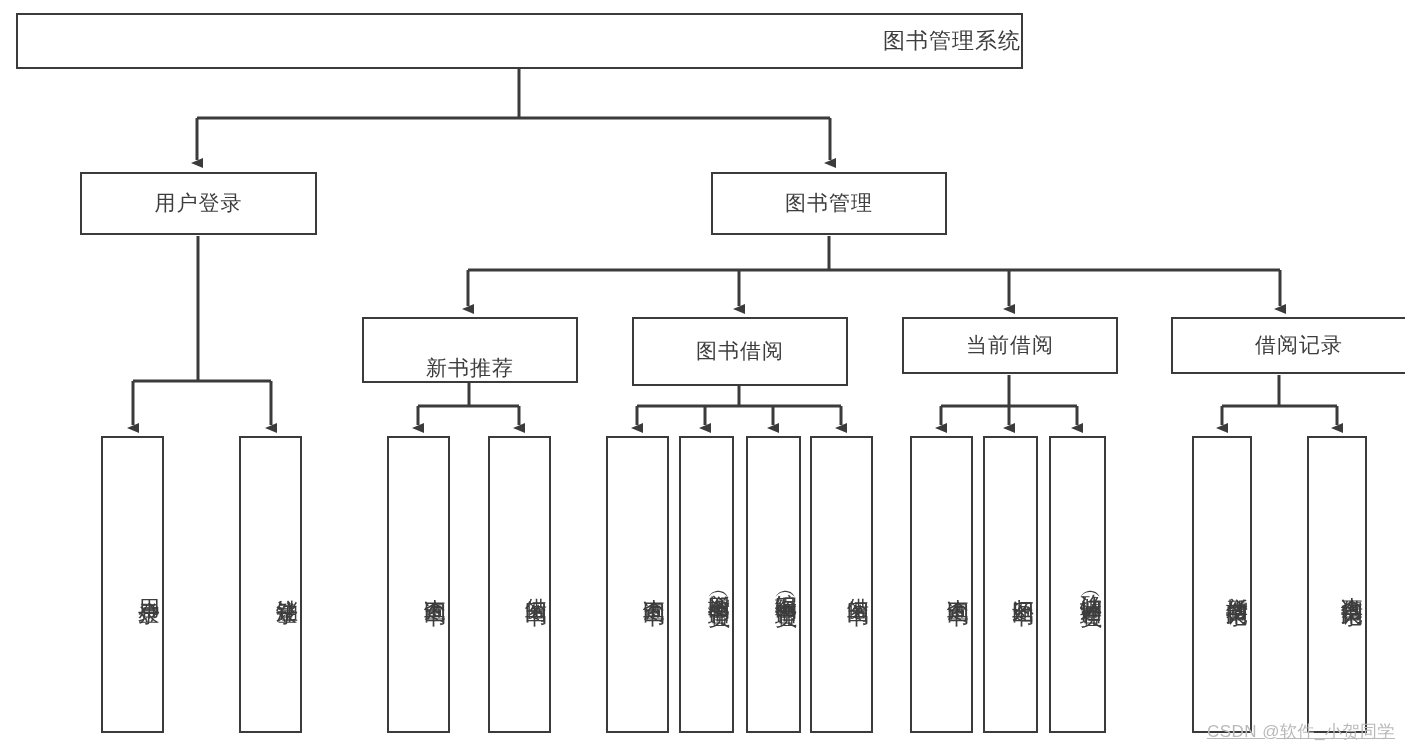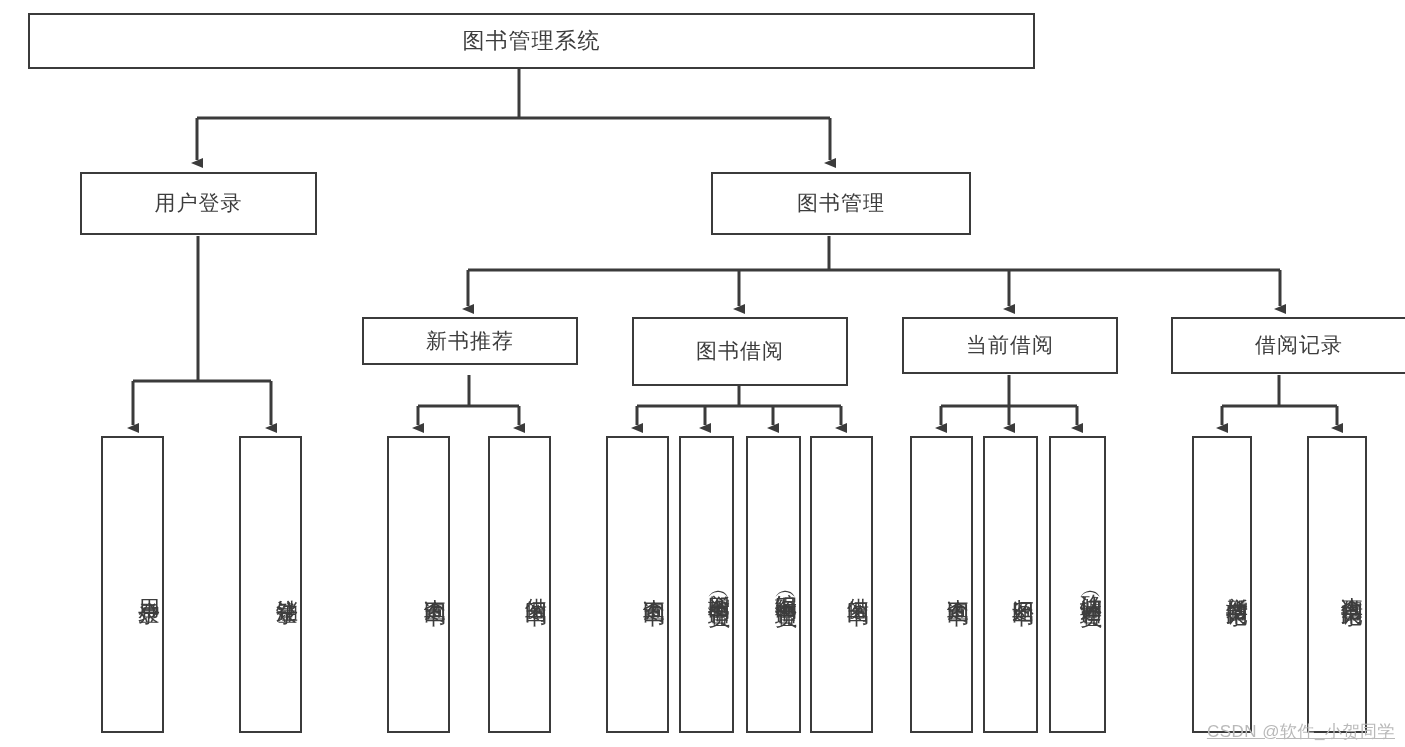--- a/index.html
+++ b/index.html
@@ -122,32 +122,32 @@
       <path d="M1009,406 L1009,425" marker-end="url(#arrow)"></path>
       <path d="M1077,406 L1077,425" marker-end="url(#arrow)"></path>
 
       <path d="M1279,375 L1279,406"></path>
       <path d="M1222,406 L1337,406"></path>
       <path d="M1222,406 L1222,425" marker-end="url(#arrow)"></path>
       <path d="M1337,406 L1337,425" marker-end="url(#arrow)"></path>
     </g>
   </svg>
 
-  <div class="node h root" style="left:28px; top:13px; width:1007px; height:56px;">
+  <div class="node h root" style="left:16px; top:13px; width:1007px; height:56px;justify-content:flex-end;">
     <span>图书管理系统</span>
   </div>
 
   <div class="node h" style="left:80px; top:172px; width:237px; height:63px;">
     <span>用户登录</span>
   </div>
-  <div class="node h" style="left:711px; top:172px; width:260px; height:63px;">
+  <div class="node h" style="left:711px; top:172px; width:236px; height:63px;">
     <span>图书管理</span>
   </div>
 
-  <div class="node h" style="left:362px; top:317px; width:216px; height:48px;">
+  <div class="node h" style="left:362px; top:317px; width:216px; height:66px;align-items:flex-end;">
     <span>新书推荐</span>
   </div>
   <div class="node h" style="left:632px; top:317px; width:216px; height:69px;">
     <span>图书借阅</span>
   </div>
   <div class="node h" style="left:902px; top:317px; width:216px; height:57px;">
     <span>当前借阅</span>
   </div>
   <div class="node h" style="left:1171px; top:317px; width:256px; height:57px;">
     <span>借阅记录</span>

